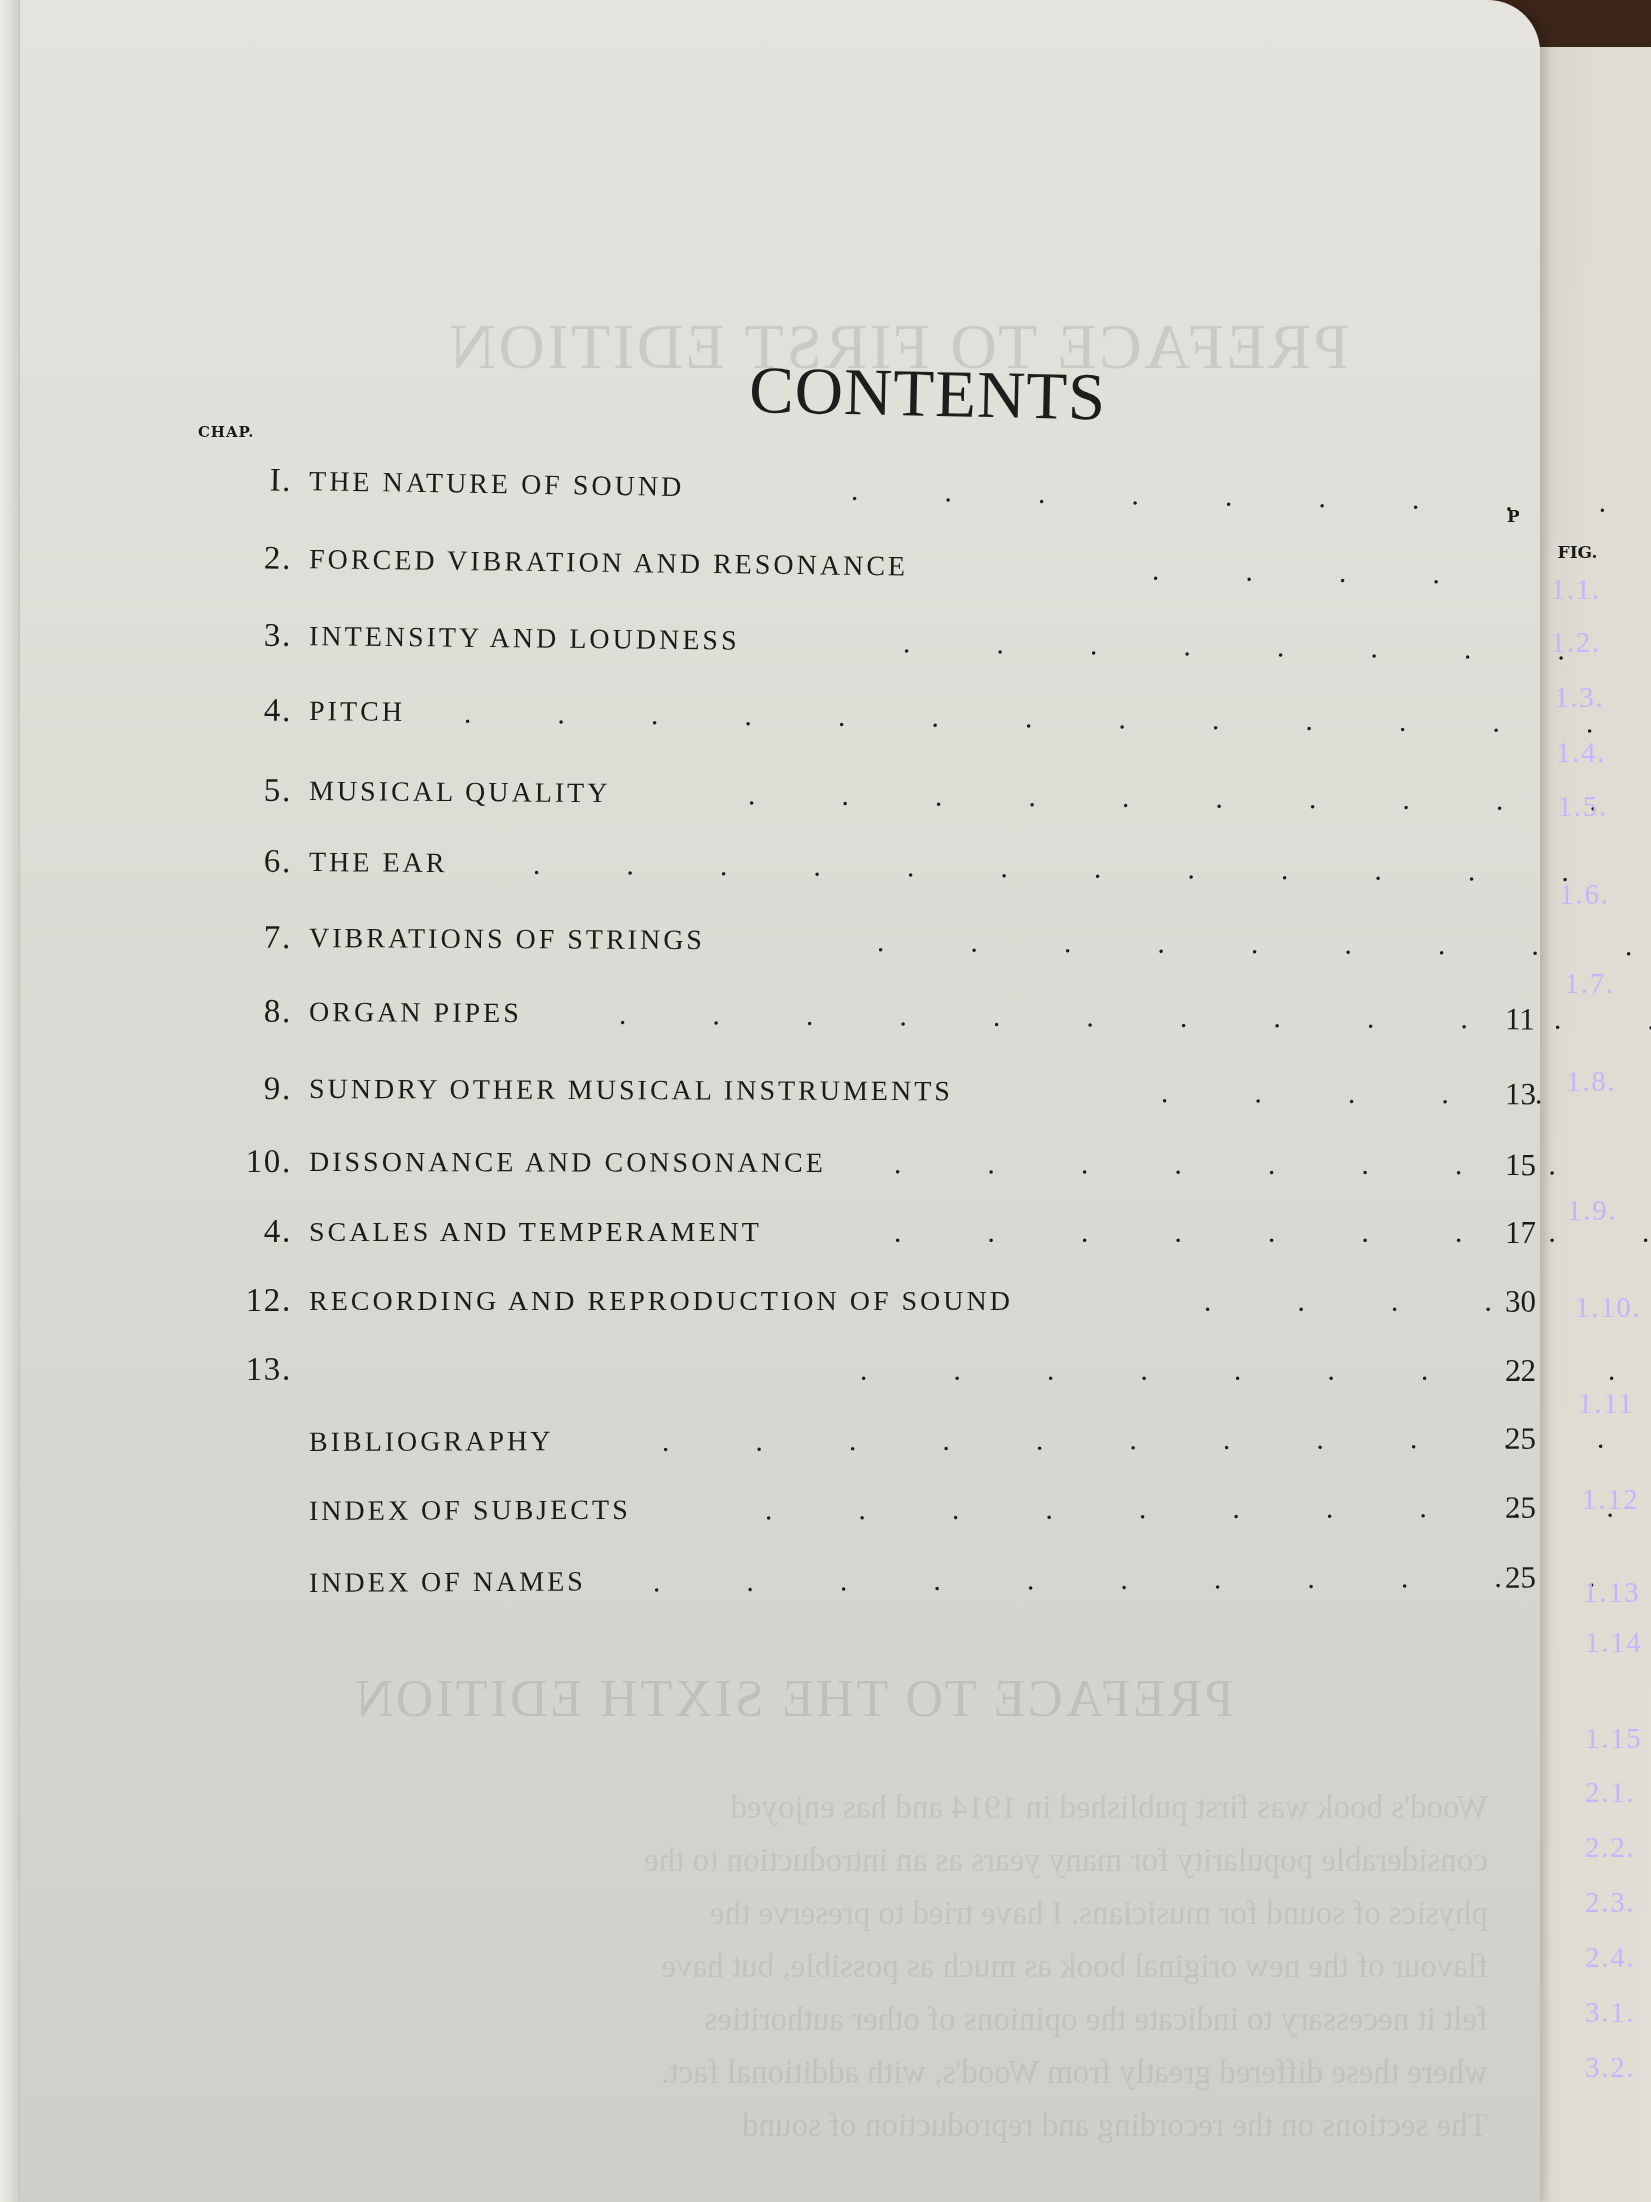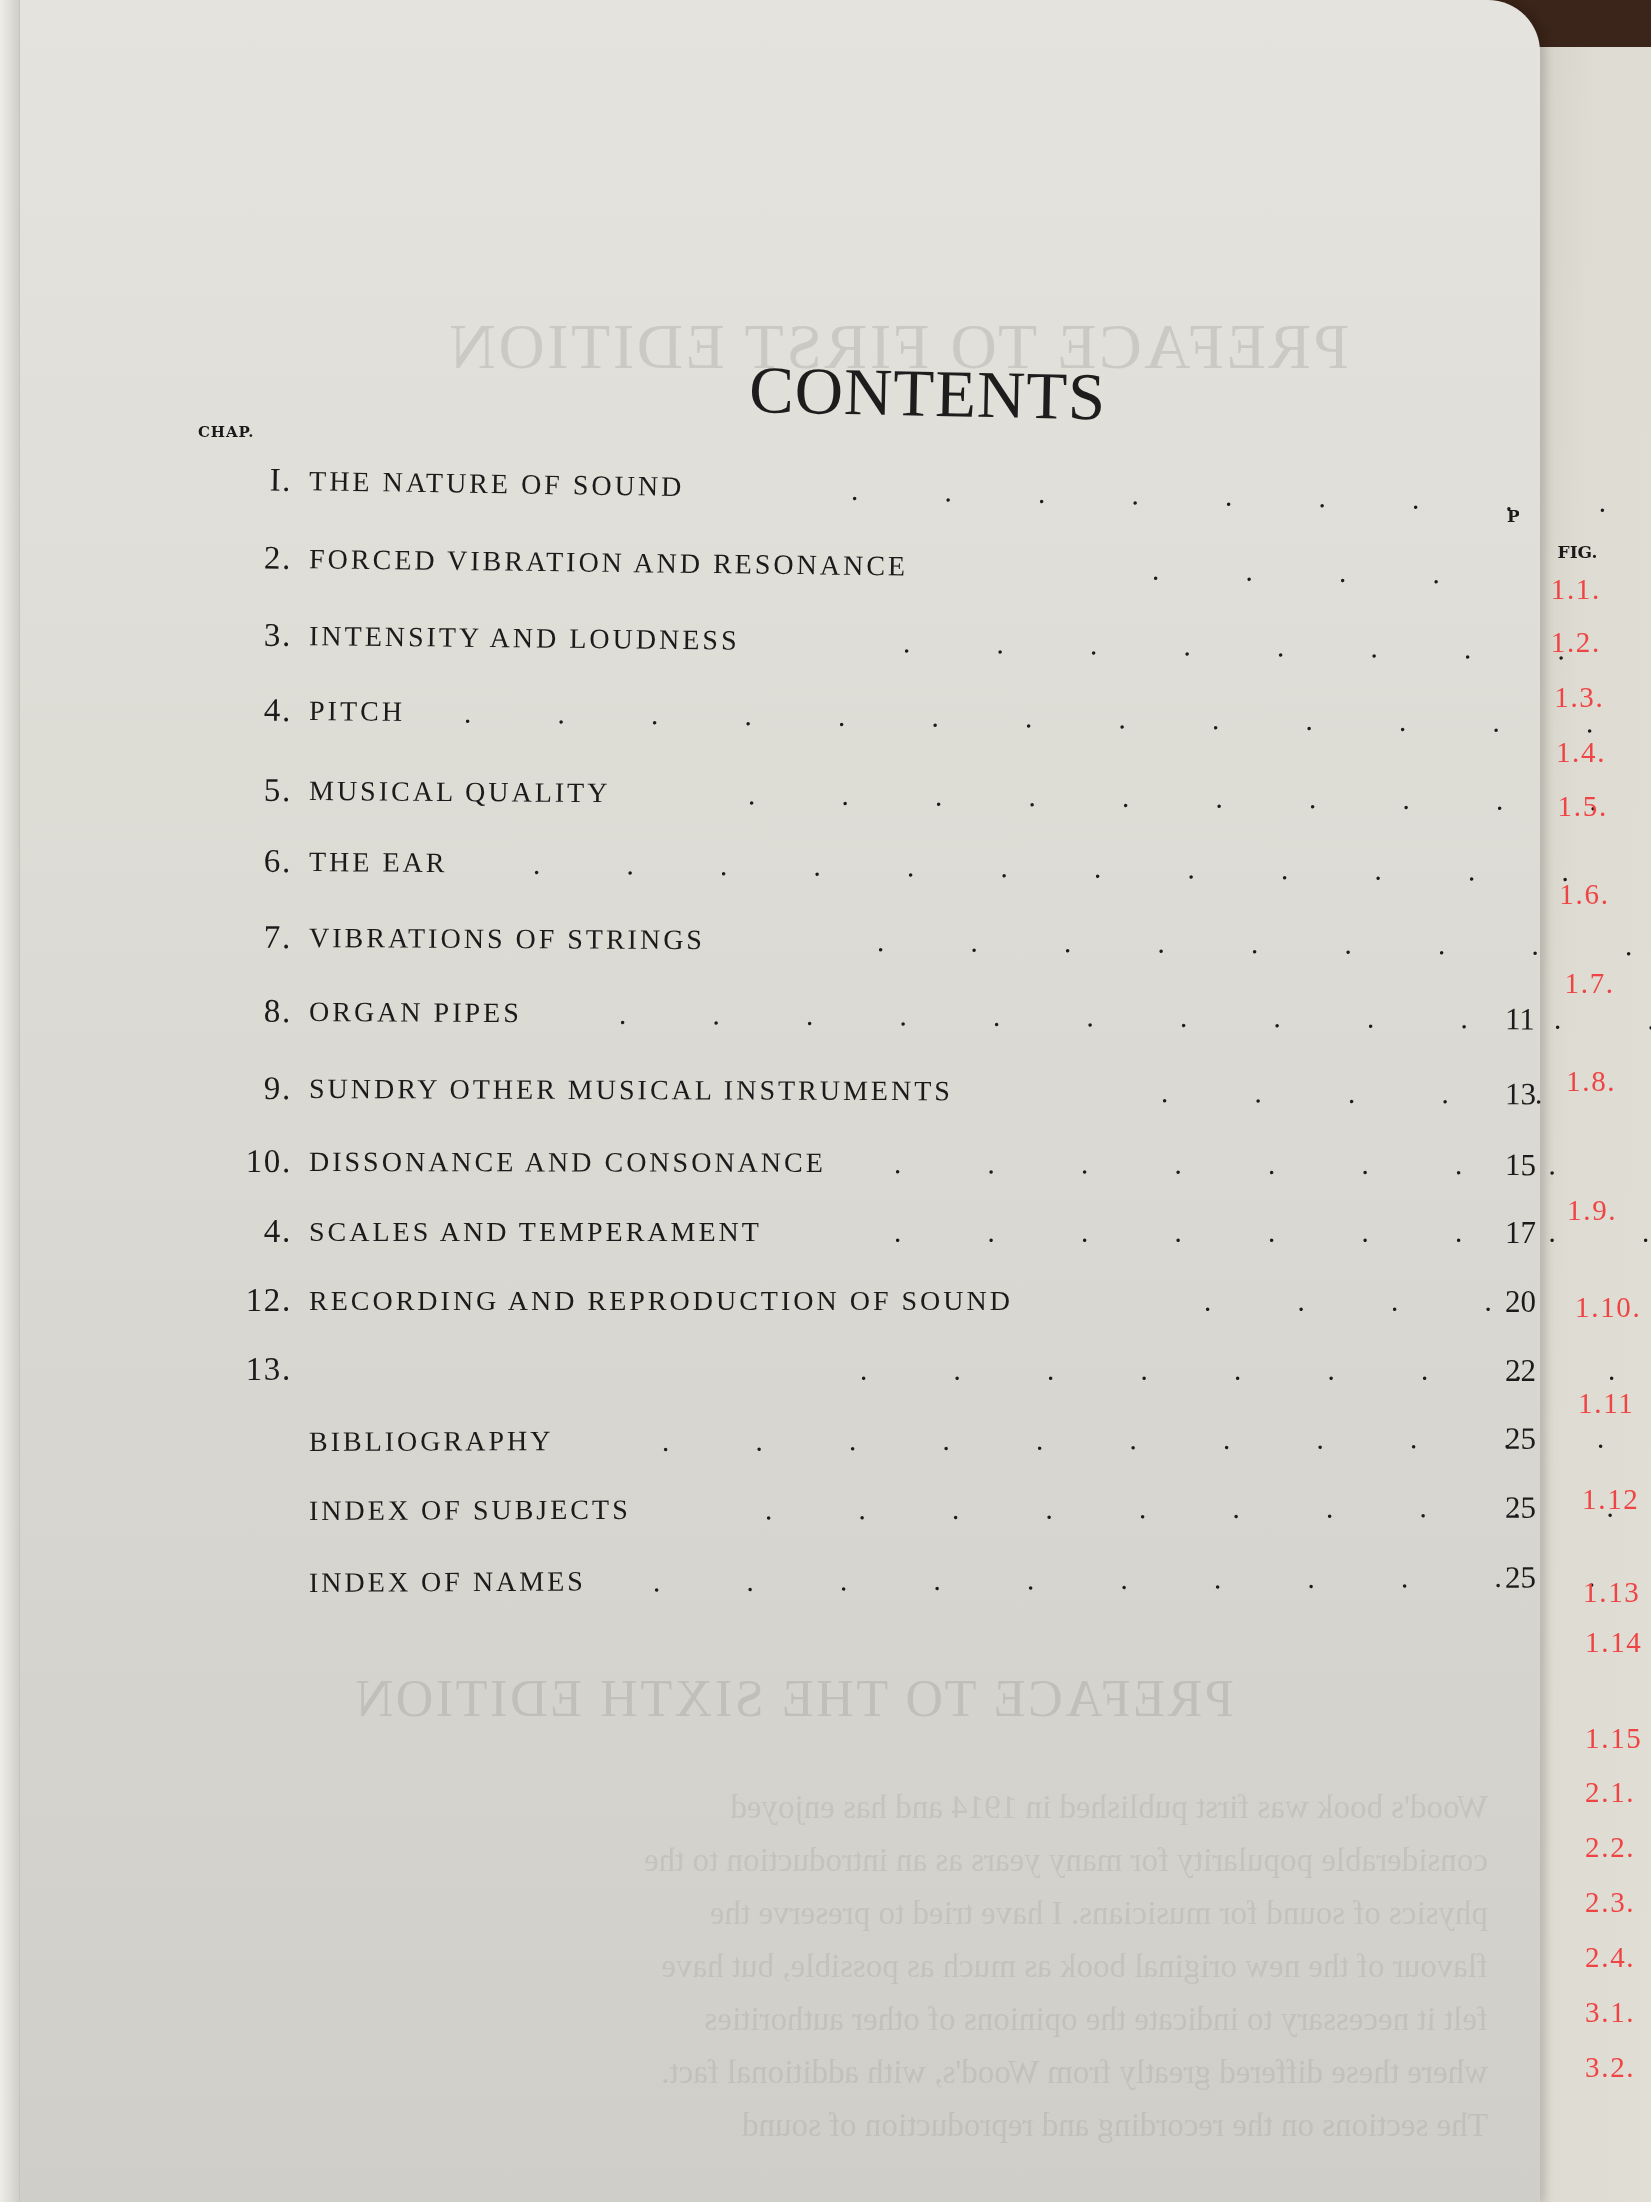--- a/index.html
+++ b/index.html
@@ -139,21 +139,21 @@
   .fig-header {
     position: absolute; left: 8.6px; top: 542px;
     font-family: "DejaVu Serif", serif;
     font-weight: bold; font-size: 17px;
     color: #1a1a1a;
   }
   .fig-item {
     position: absolute;
     font-family: "Liberation Serif", "DejaVu Serif", serif;
     font-size: 29px;
-    color: #ef4444;
+    color: #c4b5fd;
     white-space: nowrap;
     letter-spacing: 1.7px;
   }
   .top-shadow {
     position: absolute; left: 1514px; top: 0;
     width: 138px; height: 52px;
     background: #3b2419;
   }
 </style>
 </head>
@@ -247,21 +247,21 @@
       <div class="toc-row" style="top:1213px;">
         <span class="toc-num">4.</span>
         <span class="toc-title">SCALES AND TEMPERAMENT</span>
         <span class="toc-dots" style="left:688px;">. . . . . . . . .</span>
         <span class="toc-page">17</span>
       </div>
       <div class="toc-row" style="top:1282px;">
         <span class="toc-num">12.</span>
         <span class="toc-title">RECORDING AND REPRODUCTION OF SOUND</span>
         <span class="toc-dots" style="left:998px;">. . . .</span>
-        <span class="toc-page">20</span>
+        <span class="toc-page">30</span>
       </div>
       <div class="toc-row" style="top:1351px;">
         <span class="toc-num">13.</span>
         <span class="toc-dots" style="left:654px;">. . . . . . . . .</span>
         <span class="toc-page">22</span>
       </div>
       <div class="toc-row" style="top:1421px; transform:rotate(-0.2deg);">
         <span class="toc-num"></span>
         <span class="toc-title">BIBLIOGRAPHY</span>
         <span class="toc-dots" style="left:456px;">. . . . . . . . . . . . . .</span>

